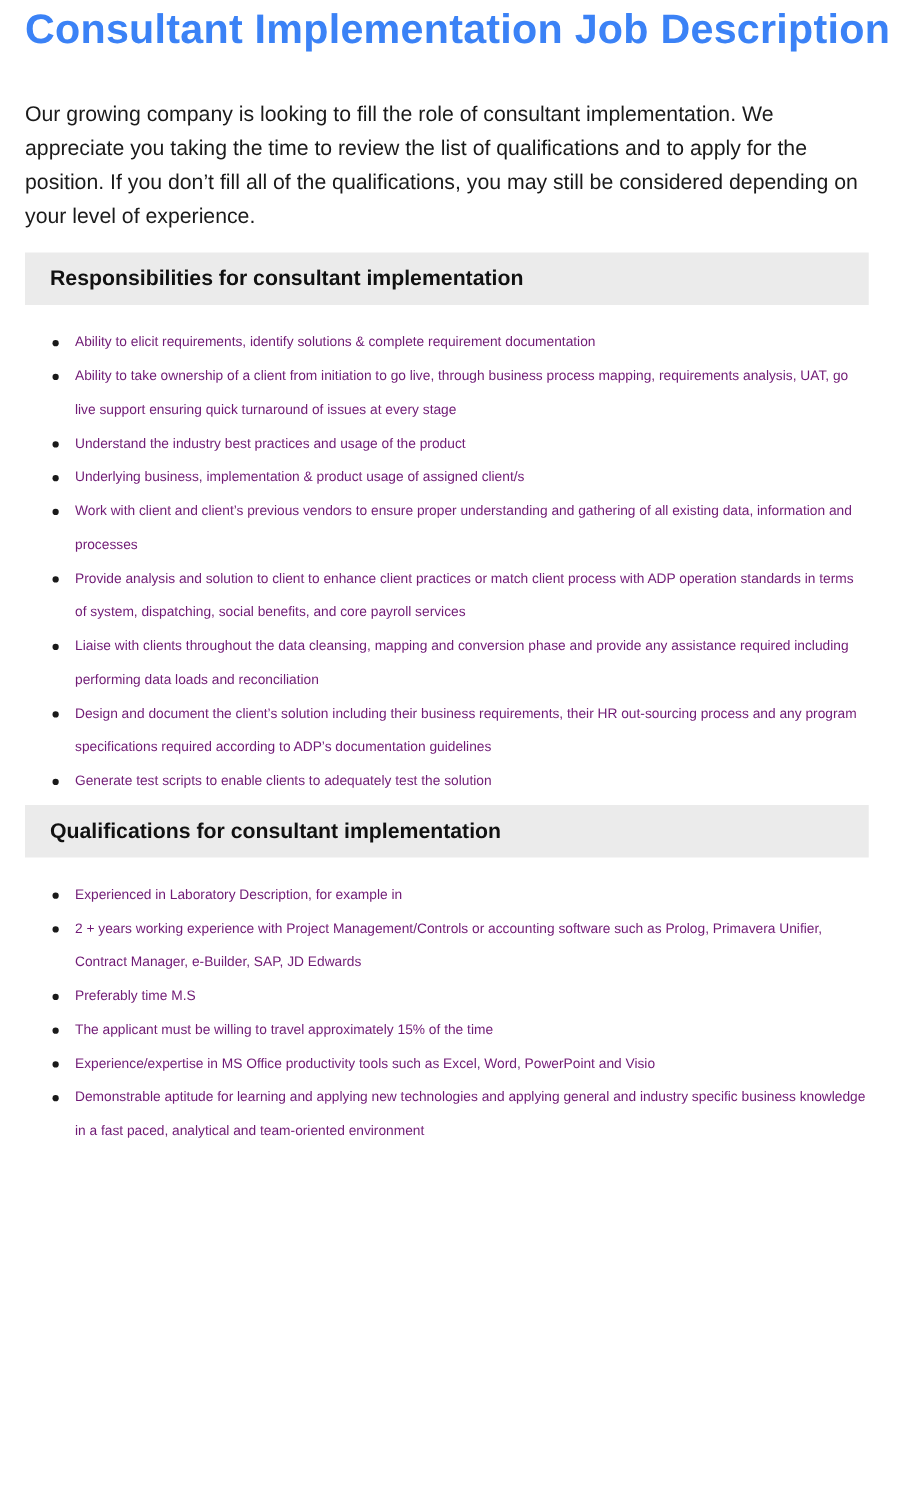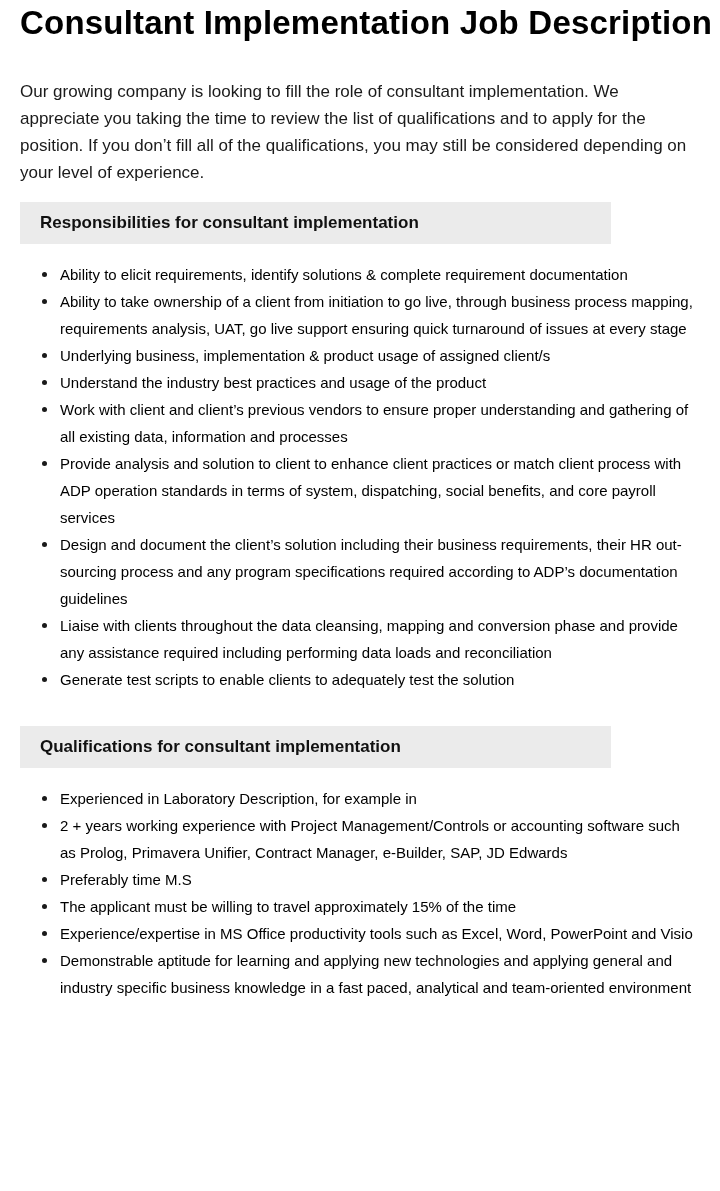--- a/index.html
+++ b/index.html
@@ -18,83 +18,83 @@
       padding: 0 25px 0 20px;
     }
     h1.title {
       margin: 0;
       padding-top: 3px;
       font-size: 33px;
       line-height: 40px;
       font-weight: bold;
       text-align: center;
       letter-spacing: 0.2px;
-      color: #000000;
+      color: #3b82f6;
       white-space: nowrap;
     }
     p.intro {
       margin: 35px 0 0 0;
       font-size: 17px;
       line-height: 27px;
       color: #1a1a1a;
     }
     .section-header {
       margin-top: 16px;
       background: #ebebeb;
       height: 42px;
-      width: 591px;
+      width: 675px;
       box-sizing: border-box;
       padding-left: 20px;
       display: flex;
       align-items: center;
       font-size: 17px;
       font-weight: bold;
       color: #111111;
     }
     ul.bullets {
       margin: 17px 0 0 0;
       padding-left: 40px;
       list-style: none;
     }
     ul.bullets li {
       position: relative;
-      font-size: 15px;
+      font-size: 11px;
       line-height: 27px;
-      color: #000000;
+      color: #701a75;
     }
     ul.bullets li .dot {
       position: absolute;
       left: -18px;
       top: 11px;
       width: 5px;
       height: 5px;
       border-radius: 50%;
       background: #1a1a1a;
     }
     .section-header.second {
-      margin-top: 33px;
+      margin-top: 5px;
     }
   </style>
 </head>
 <body>
 
 <div class="page">
   <h1 class="title">Consultant Implementation Job Description</h1>
   <p class="intro">Our growing company is looking to fill the role of consultant implementation. We appreciate you taking the time to review the list of qualifications and to apply for the position. If you don’t fill all of the qualifications, you may still be considered depending on your level of experience.</p>
 
   <div class="section-header">Responsibilities for consultant implementation</div>
   <ul class="bullets">
     <li><span class="dot"></span><span>Ability to elicit requirements, identify solutions &amp; complete requirement documentation</span></li>
     <li><span class="dot"></span><span>Ability to take ownership of a client from initiation to go live, through business process mapping, requirements analysis, UAT, go live support ensuring quick turnaround of issues at every stage</span></li>
+    <li><span class="dot"></span><span>Understand the industry best practices and usage of the product</span></li>
     <li><span class="dot"></span><span>Underlying business, implementation &amp; product usage of assigned client/s</span></li>
-    <li><span class="dot"></span><span>Understand the industry best practices and usage of the product</span></li>
     <li><span class="dot"></span><span>Work with client and client’s previous vendors to ensure proper understanding and gathering of all existing data, information and processes</span></li>
     <li><span class="dot"></span><span>Provide analysis and solution to client to enhance client practices or match client process with ADP operation standards in terms of system, dispatching, social benefits, and core payroll services</span></li>
+    <li><span class="dot"></span><span>Liaise with clients throughout the data cleansing, mapping and conversion phase and provide any assistance required including performing data loads and reconciliation</span></li>
     <li><span class="dot"></span><span>Design and document the client’s solution including their business requirements, their HR out-sourcing process and any program specifications required according to ADP’s documentation guidelines</span></li>
-    <li><span class="dot"></span><span>Liaise with clients throughout the data cleansing, mapping and conversion phase and provide any assistance required including performing data loads and reconciliation</span></li>
     <li><span class="dot"></span><span>Generate test scripts to enable clients to adequately test the solution</span></li>
   </ul>
 
   <div class="section-header second">Qualifications for consultant implementation</div>
   <ul class="bullets">
     <li><span class="dot"></span><span>Experienced in Laboratory Description, for example in</span></li>
     <li><span class="dot"></span><span>2 + years working experience with Project Management/Controls or accounting software such as Prolog, Primavera Unifier, Contract Manager, e-Builder, SAP, JD Edwards</span></li>
     <li><span class="dot"></span><span>Preferably time M.S</span></li>
     <li><span class="dot"></span><span>The applicant must be willing to travel approximately 15% of the time</span></li>
     <li><span class="dot"></span><span>Experience/expertise in MS Office productivity tools such as Excel, Word, PowerPoint and Visio</span></li>

